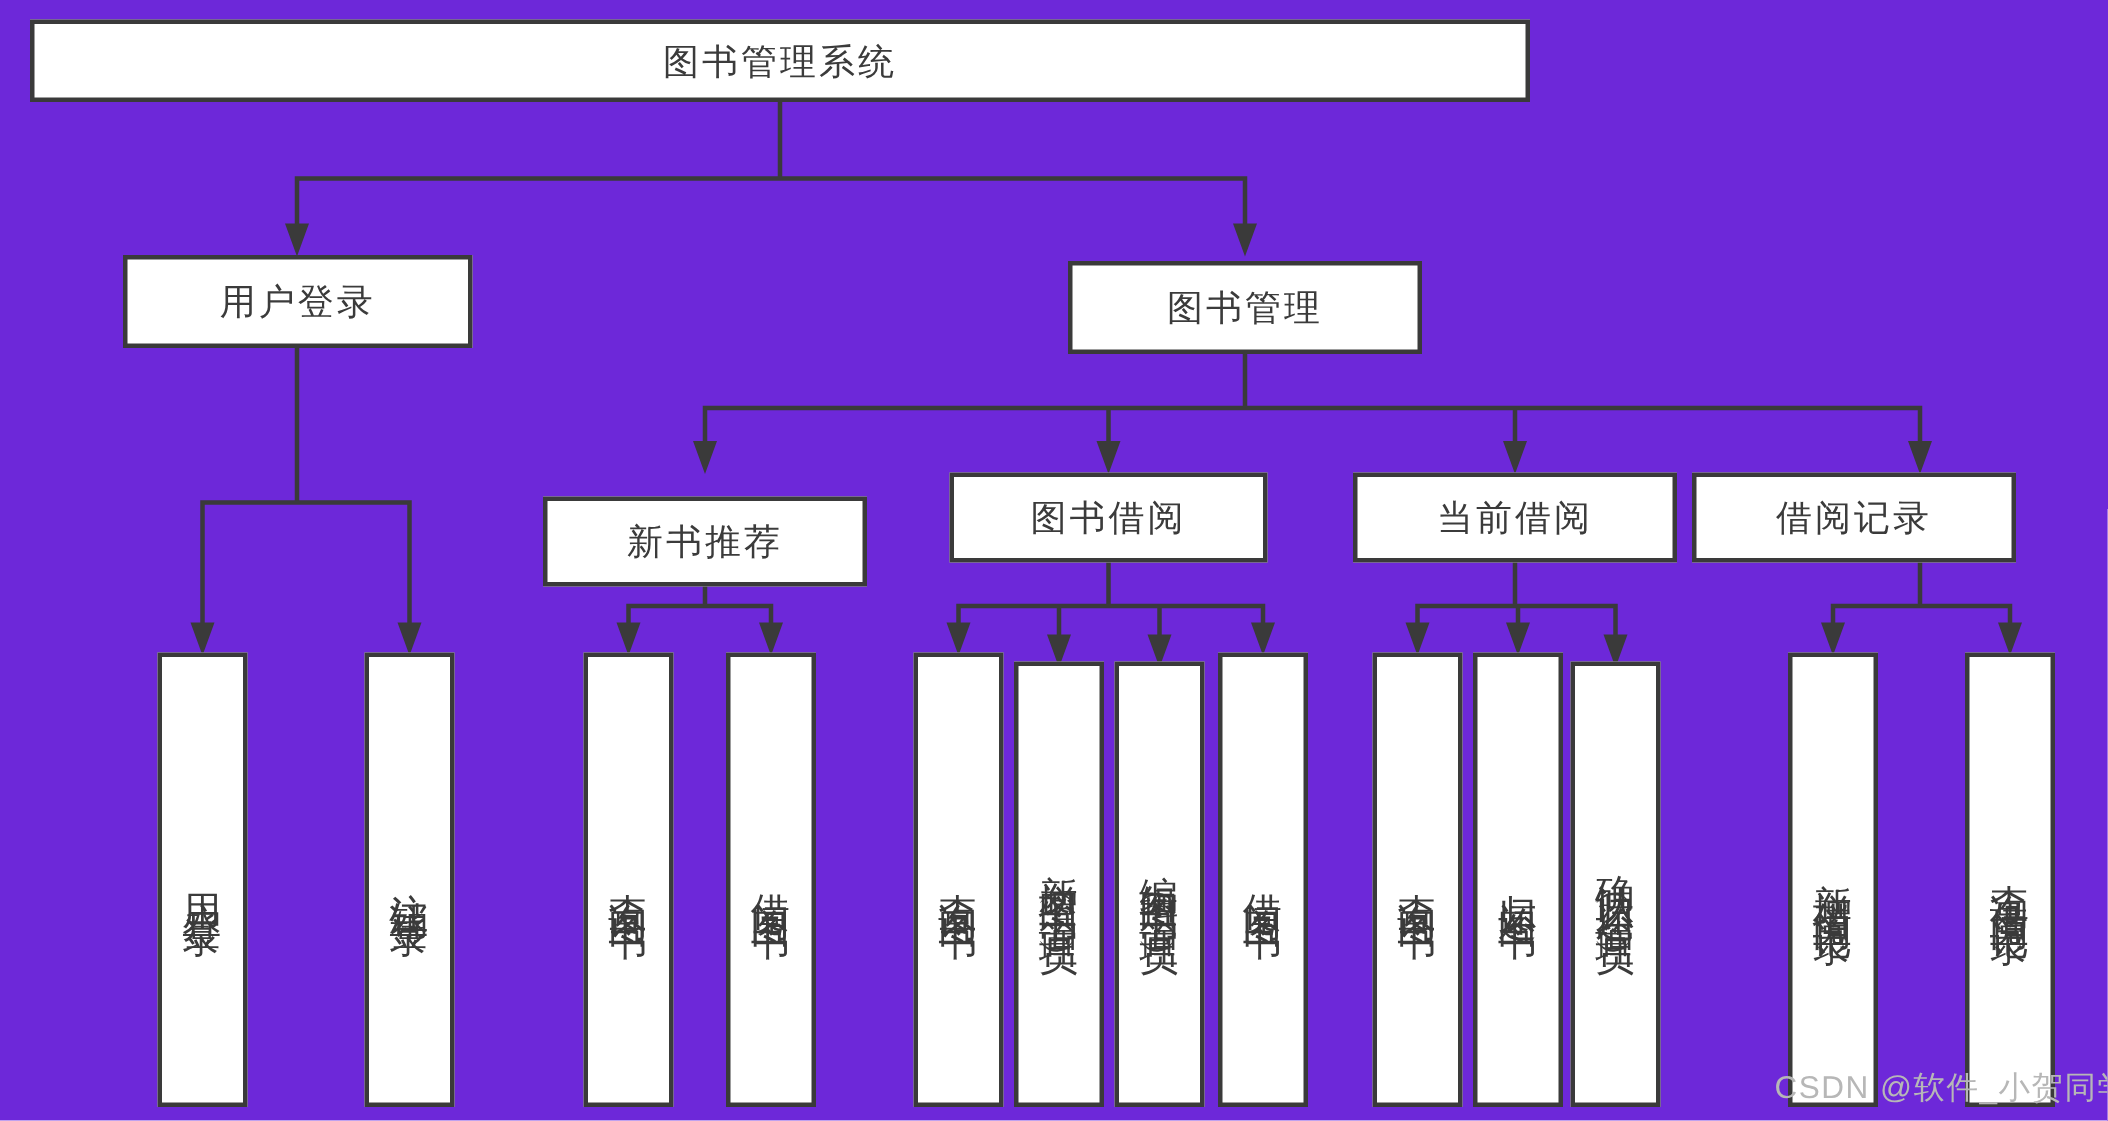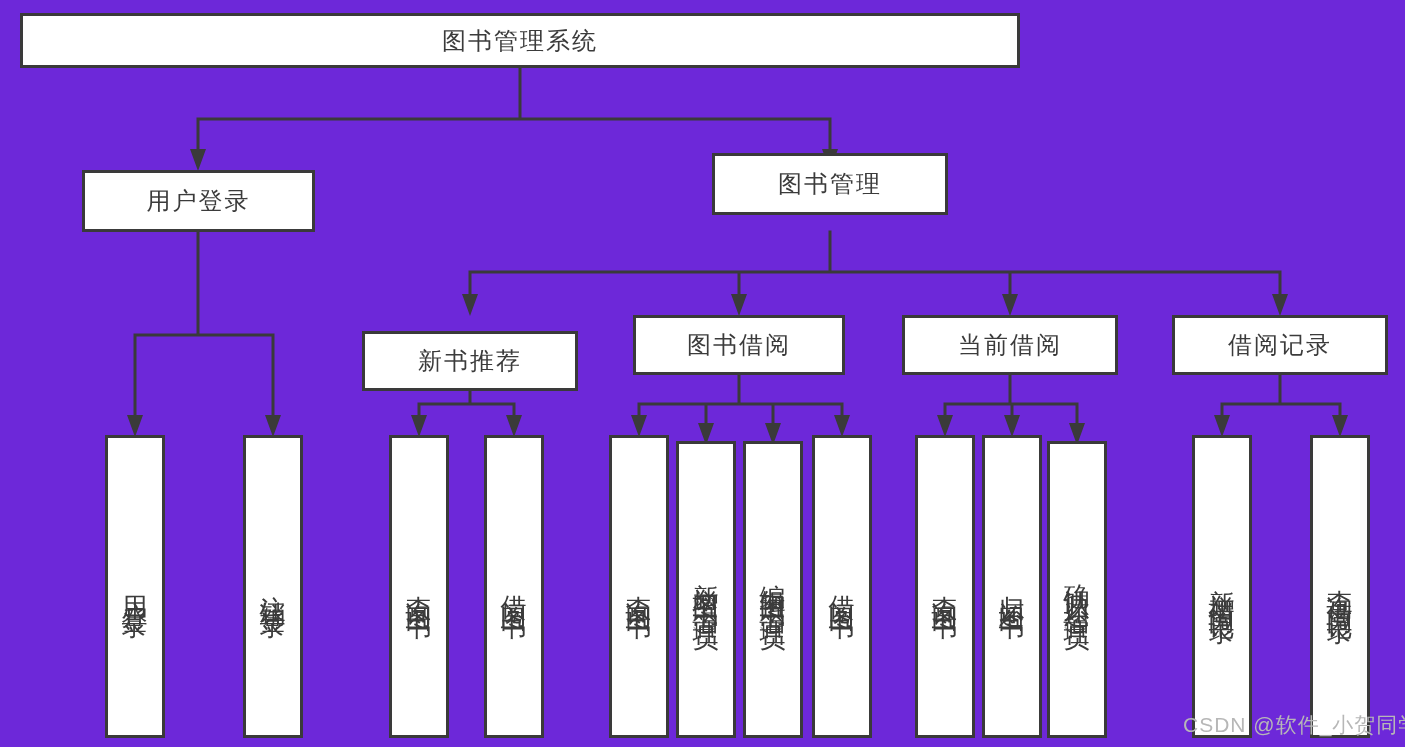--- a/index.html
+++ b/index.html
@@ -80,34 +80,34 @@
          M698 423 h16 L706 445 Z M765 423 h16 L773 445 Z M1069 423 h16 L1077 445 Z"></path>
   </svg>
 
   <div class="node h" style="left:20px;top:13px;width:1000px;height:55px">
     <span class="lbl">图书管理系统</span>
   </div>
 
   <div class="node h" style="left:82px;top:170px;width:233px;height:62px">
     <span class="lbl">用户登录</span>
   </div>
-  <div class="node h" style="left:712px;top:153px;width:236px;height:62px">
+  <div class="node h" style="left:712px;top:174px;width:236px;height:62px">
     <span class="lbl">图书管理</span>
   </div>
 
   <div class="node h" style="left:362px;top:331px;width:216px;height:60px">
     <span class="lbl">新书推荐</span>
   </div>
   <div class="node h" style="left:633px;top:315px;width:212px;height:60px">
     <span class="lbl">图书借阅</span>
   </div>
   <div class="node h" style="left:902px;top:315px;width:216px;height:60px">
     <span class="lbl">当前借阅</span>
   </div>
-  <div class="node h" style="left:1172px;top:315px;width:216px;height:60px">
+  <div class="node h" style="left:1128px;top:315px;width:216px;height:60px">
     <span class="lbl">借阅记录</span>
   </div>
 
   <div class="node v" style="left:105px;top:435px;width:60px;height:303px">
     <span class="vlbl">用户登录</span>
   </div>
   <div class="node v" style="left:243px;top:435px;width:60px;height:303px">
     <span class="vlbl">注销登录</span>
   </div>
 

